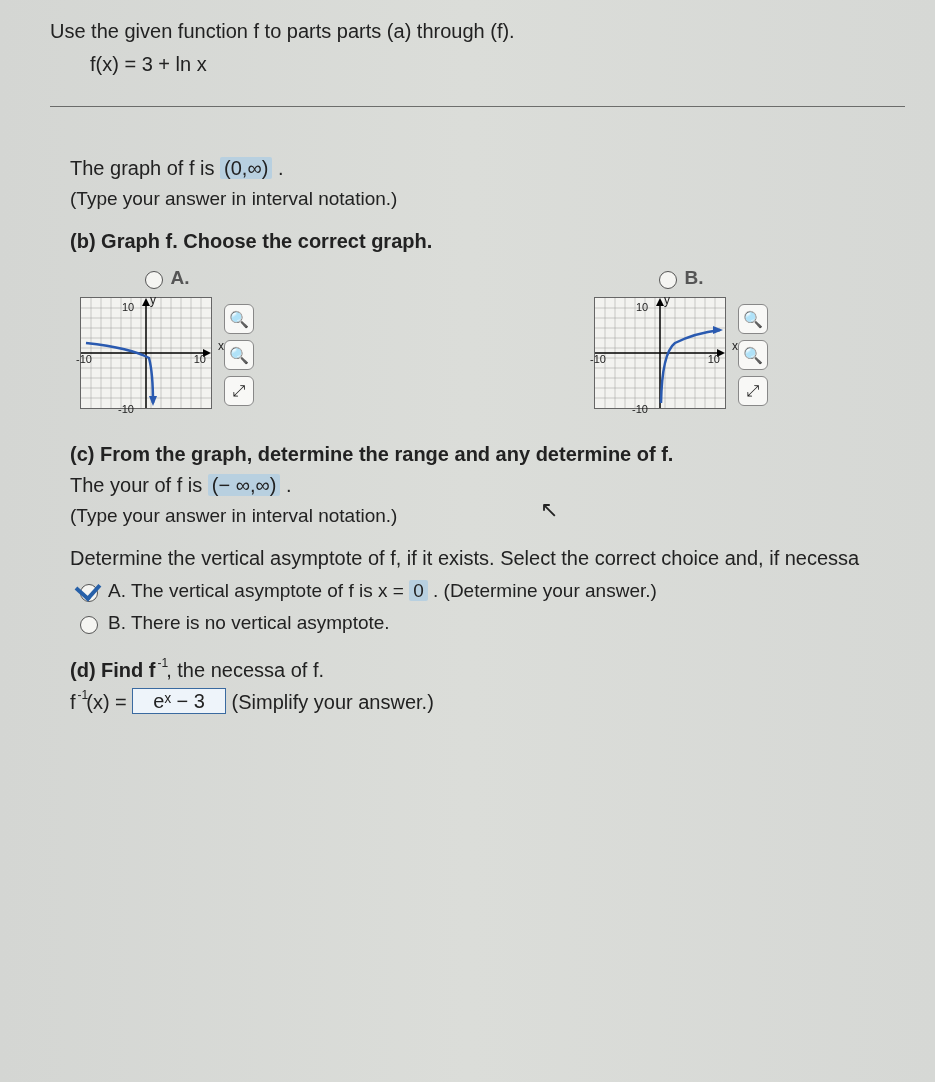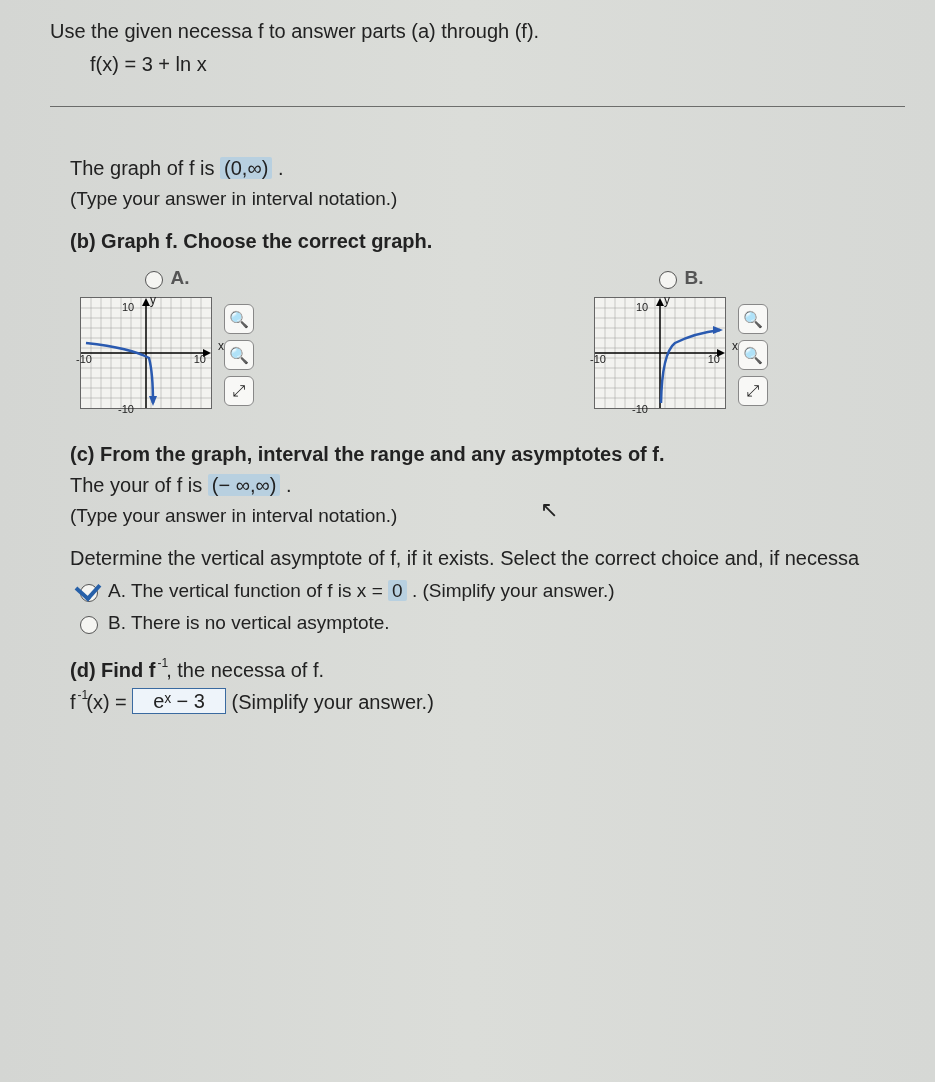--- a/index.html
+++ b/index.html
@@ -107,21 +107,21 @@
     border-left:4px solid #2760a8;
     border-bottom:4px solid #2760a8;
     transform: rotate(-48deg);
   }
   svg.grid { background: #f3f3f0; border:1px solid #666; }
 </style>
 </head>
 <body>
 
 <div class="page">
-  <div class="intro">Use the given necessa f to answer parts (a) through (f).</div>
+  <div class="intro">Use the given function f to parts parts (a) through (f).</div>
   <div class="formula">f(x) = 3 + ln x</div>
   <hr class="sep">
 
   <div class="block">
     <span>The graph of f is </span>
     <span class="answer-box">(0,∞)</span>
     <span>.</span>
   </div>
   <div class="subnote">(Type your answer in interval notation.)</div>
 
@@ -238,41 +238,41 @@
             <div class="tool-btn">🔍</div>
             <div class="tool-btn">🔍</div>
             <div class="tool-btn">⤢</div>
           </div>
         </div>
       </div>
     </div>
   </div>
 
   <div class="block">
-    <span class="bold">(c) From the graph, interval the range and any asymptotes of f.</span>
+    <span class="bold">(c) From the graph, determine the range and any determine of f.</span>
   </div>
 
   <div class="block">
     <span>The your of f is </span>
     <span class="answer-box">(− ∞,∞)</span>
     <span>.</span>
   </div>
   <div class="subnote" style="position:relative;">
     <span>(Type your answer in interval notation.)</span>
     <span style="position:absolute; left:470px; top:-8px; font-size:22px;">↖</span>
   </div>
 
   <div class="block">Determine the vertical asymptote of f, if it exists. Select the correct choice and, if necessa</div>
 
   <div class="choice-row">
     <span class="radio selected2"></span>
     <span>
-      <span>A.   The vertical function of f is x = </span>
+      <span>A.   The vertical asymptote of f is x = </span>
       <span class="answer-box">0</span>
-      <span>. (Simplify your answer.)</span>
+      <span>. (Determine your answer.)</span>
     </span>
   </div>
   <div class="choice-row">
     <span class="radio"></span>
     <span>B.   There is no vertical asymptote.</span>
   </div>
 
   <div class="block" style="margin-top:24px;">
     <span class="bold">(d) Find f</span><sup style="font-size:12px;position:relative;top:-2px;left:2px;">-1</sup><span>, the necessa of f.</span>
   </div>

